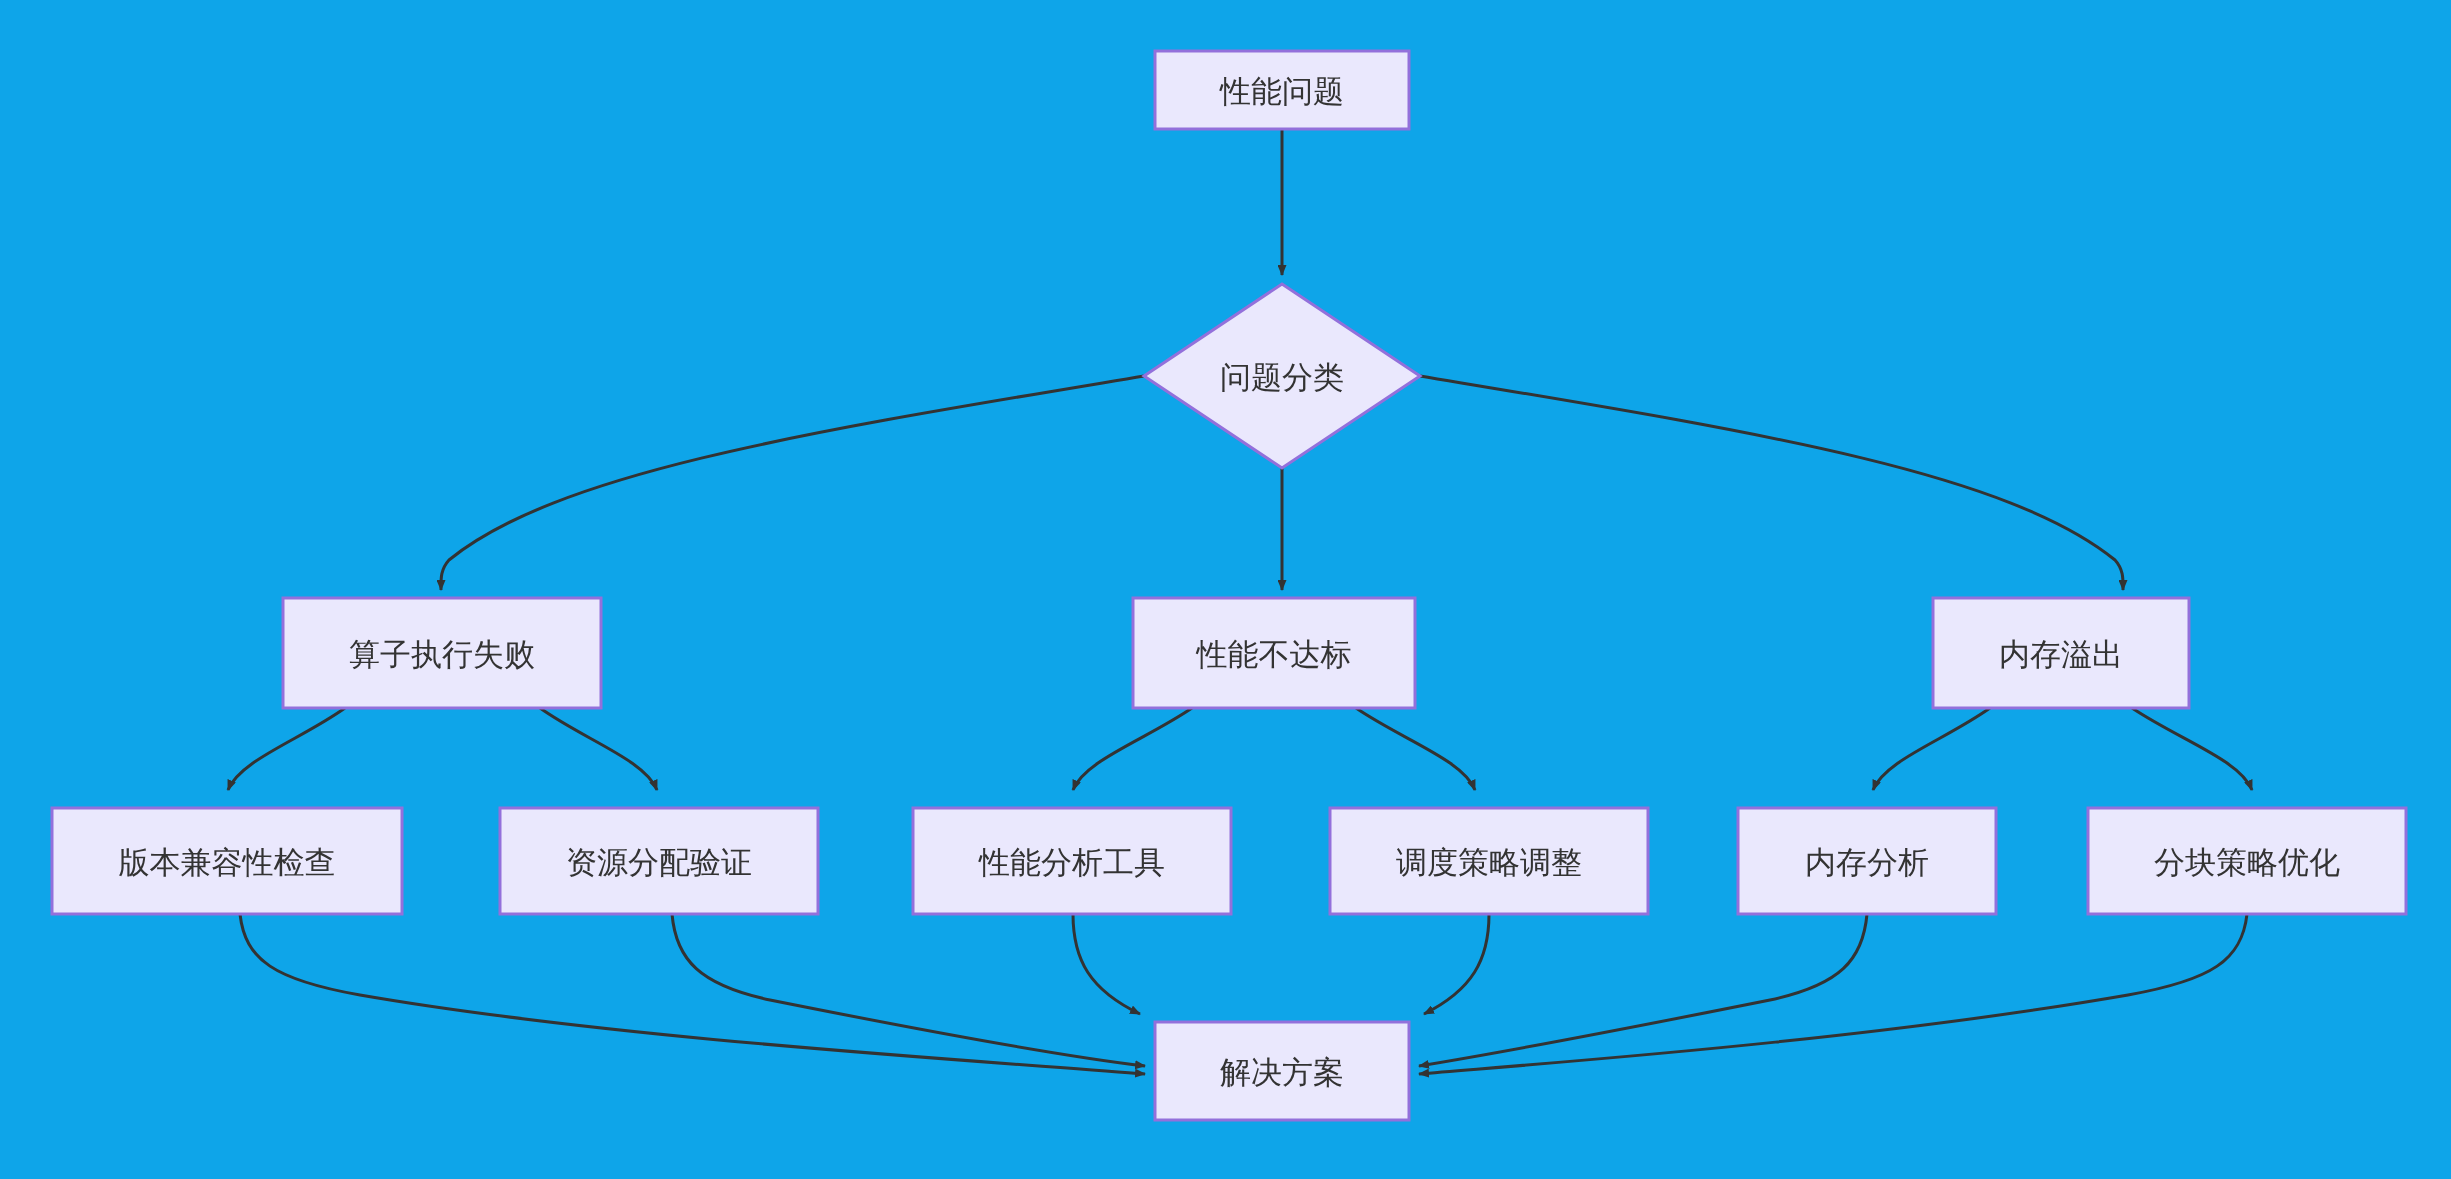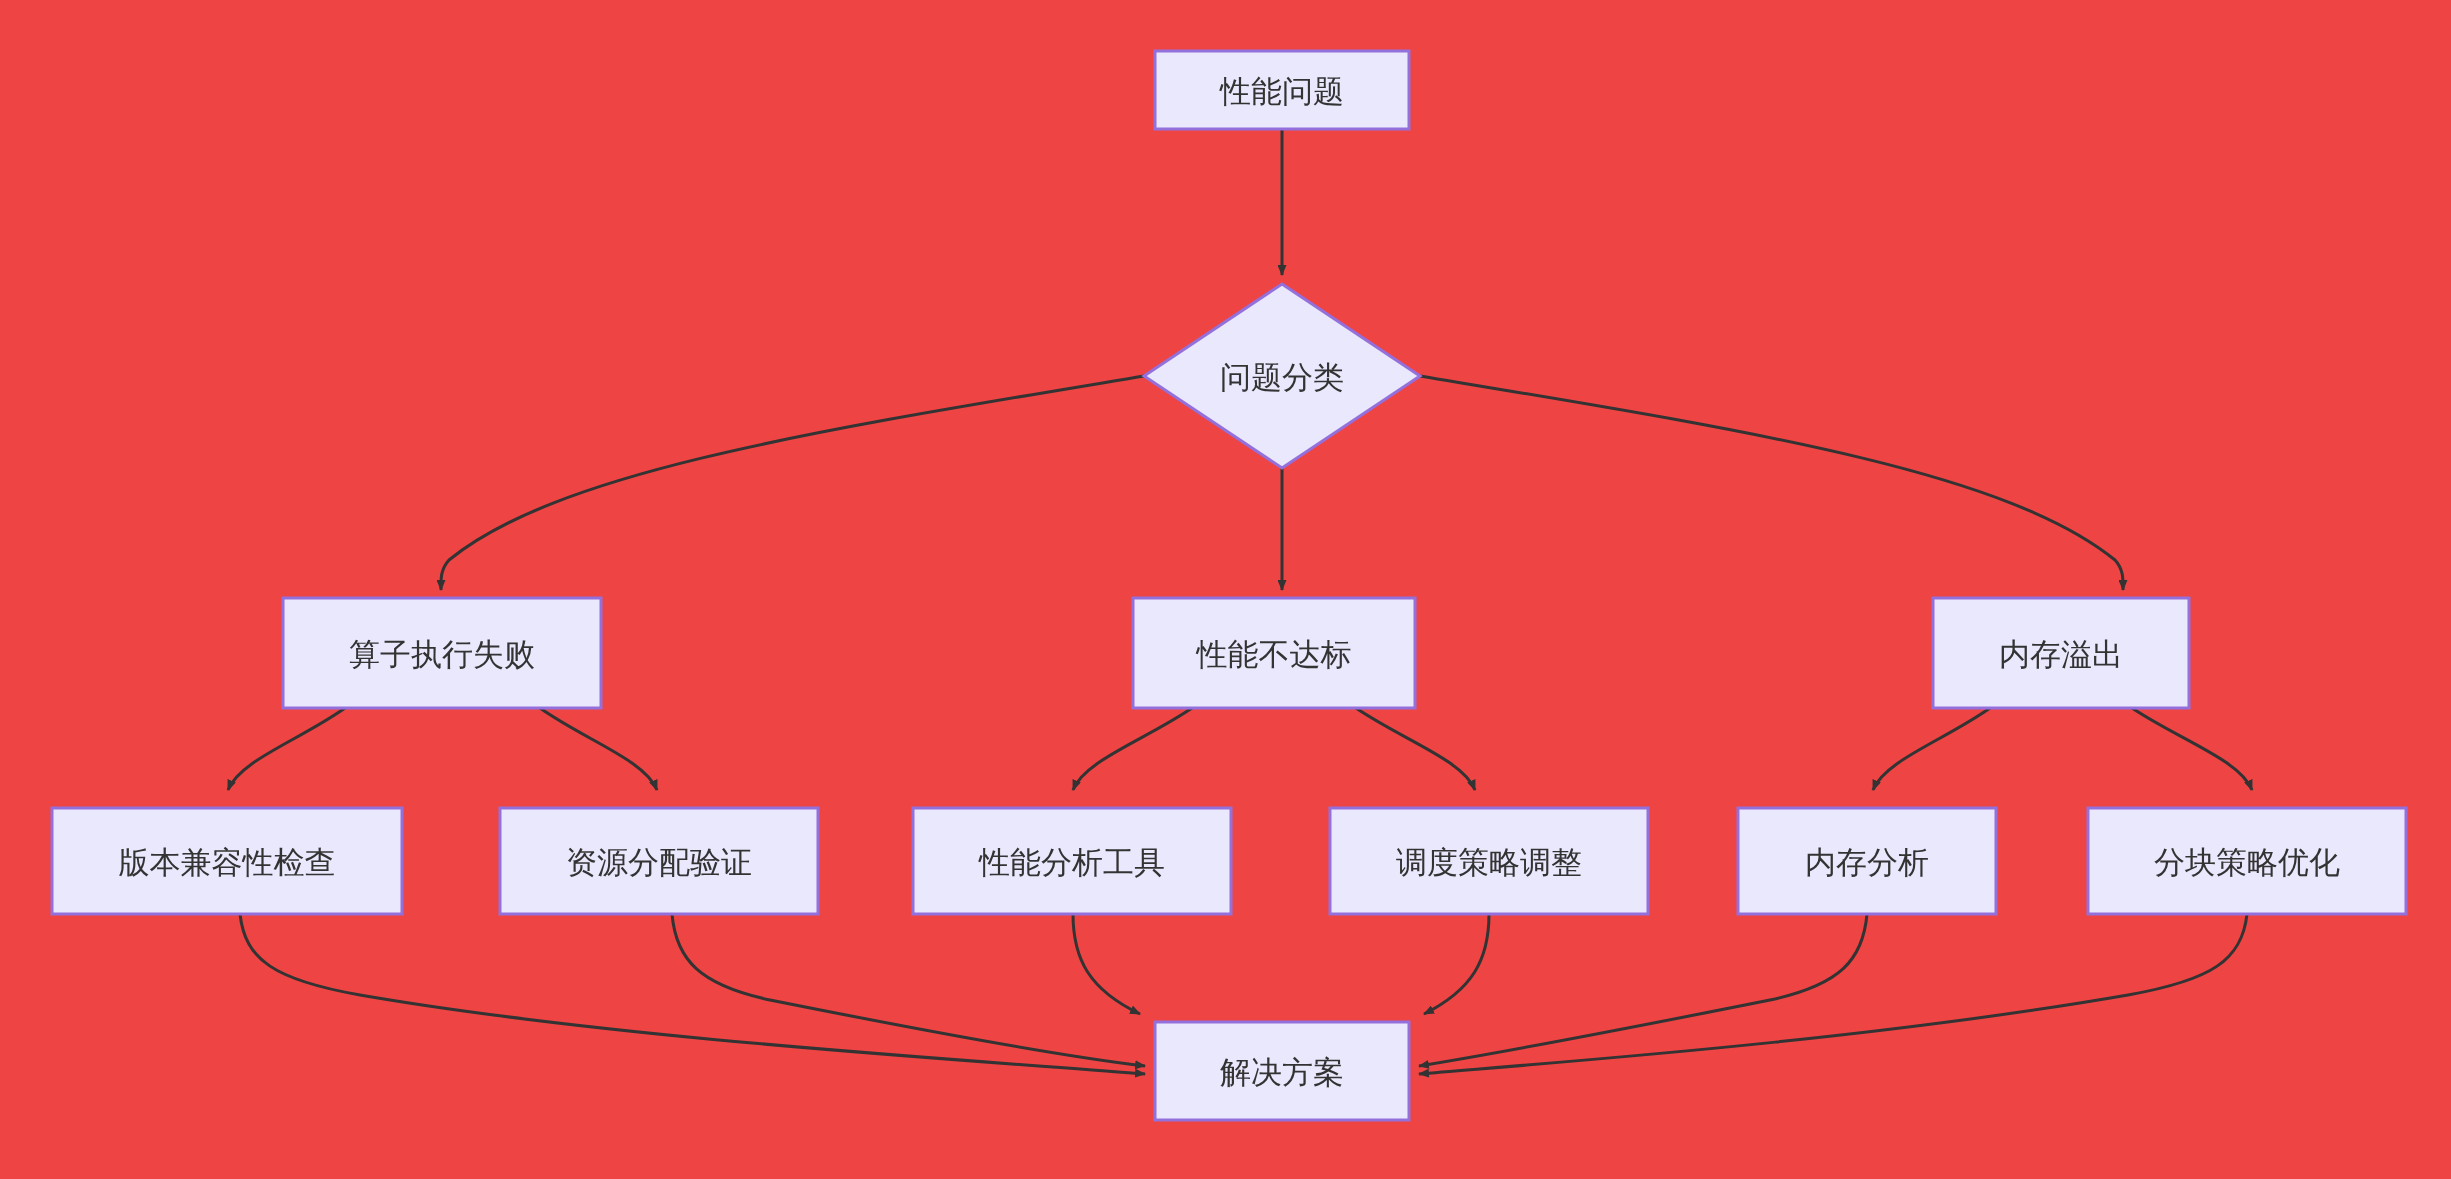--- a/index.html
+++ b/index.html
@@ -10,21 +10,21 @@
   body {
     width: 2451px;
     height: 1179px;
     font-family: "Liberation Sans", "DejaVu Sans", sans-serif;
     overflow: hidden;
   }
   #flowchart {
     position: relative;
     width: 2451px;
     height: 1179px;
-    background: #ef4444;
+    background: #0ea5e9;
   }
   svg.diagram {
     position: absolute;
     top: 0;
     left: 0;
     width: 2451px;
     height: 1179px;
     display: block;
   }
   .node-rect {

